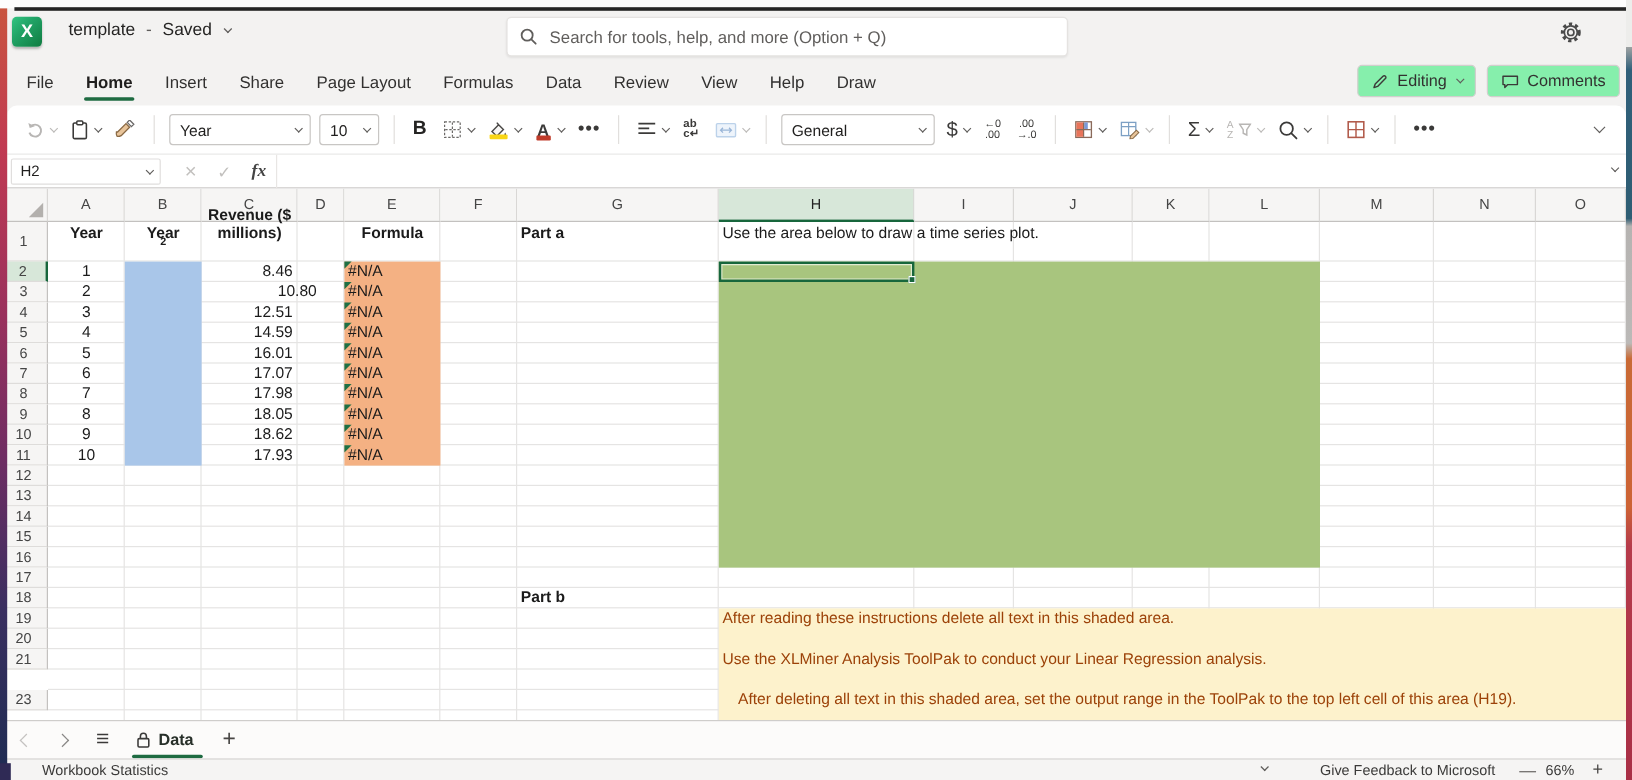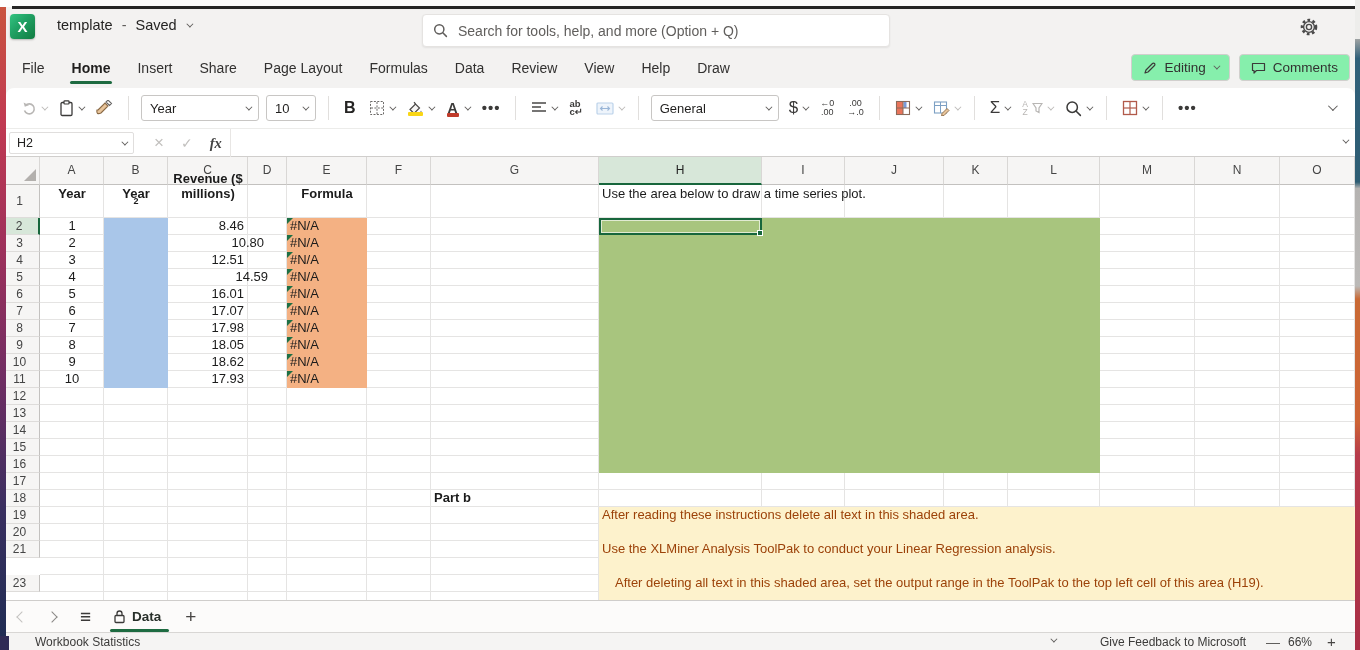--- a/index.html
+++ b/index.html
@@ -427,33 +427,34 @@
     <div class="hline" style="left: 40px; top: 434px; height: 1px; width: 1315px;"></div>
     <div class="fillblk" style="left: 104px; top: 61px; width: 64px; height: 170px; background: rgb(169, 198, 233);"></div>
     <div class="fillblk" style="left: 287px; top: 61px; width: 80px; height: 170px; background: rgb(244, 177, 131);"></div>
     <div class="fillblk" style="left: 599px; top: 61px; width: 501px; height: 255px; background: rgb(168, 197, 126);"></div>
     <div class="fillblk" style="left: 599px; top: 350px; width: 756px; height: 102px; background: rgb(253, 242, 204);"></div>
     <div class="gcell c-center c-bold c-bottom" style="left: 40px; top: 28px; width: 64px; height: 33px; line-height: 32px;">Year</div>
     <div class="gcell c-center c-bold c-bottom" style="left: 104px; top: 28px; width: 64px; height: 33px; line-height: 32px;">Year<span class="sup">2</span></div>
     <div class="gcell c-center c-bold c-bottom c-wrap" style="left: 168px; top: 28px; width: 80px; height: 33px; line-height: 32px;">Revenue ($
 millions)</div>
     <div class="gcell c-center c-bold c-bottom" style="left: 287px; top: 28px; width: 80px; height: 33px; line-height: 32px;">Formula</div>
+    <div class="gcell c-left c-bold c-bottom" style="left: 431px; top: 28px; width: 168px; height: 33px; line-height: 32px;">Part a</div>
     <div class="gcell c-left c-bottom" style="left: 599px; top: 28px; width: 163px; height: 33px; line-height: 32px;">Use the area below to draw a time series plot.</div>
     <div class="gcell c-left c-bold" style="left: 431px; top: 333px; width: 168px; height: 17px; line-height: 16px;">Part b</div>
     <div class="gcell c-center" style="left: 40px; top: 61px; width: 64px; height: 17px; line-height: 16px;">1</div>
     <div class="gcell c-right" style="left: 168px; top: 61px; width: 80px; height: 17px; line-height: 16px;">8.46</div>
     <div class="gcell c-left" style="left: 287px; top: 61px; width: 80px; height: 17px; line-height: 16px;">#N/A<div class="err-flag"></div></div>
     <div class="gcell c-center" style="left: 40px; top: 78px; width: 64px; height: 17px; line-height: 16px;">2</div>
     <div class="gcell c-right" style="left: 168px; top: 78px; width: 100px; height: 17px; line-height: 16px; padding-left: 30px;">10.80</div>
     <div class="gcell c-left" style="left: 287px; top: 78px; width: 80px; height: 17px; line-height: 16px;">#N/A<div class="err-flag"></div></div>
     <div class="gcell c-center" style="left: 40px; top: 95px; width: 64px; height: 17px; line-height: 16px;">3</div>
     <div class="gcell c-right" style="left: 168px; top: 95px; width: 80px; height: 17px; line-height: 16px;">12.51</div>
     <div class="gcell c-left" style="left: 287px; top: 95px; width: 80px; height: 17px; line-height: 16px;">#N/A<div class="err-flag"></div></div>
     <div class="gcell c-center" style="left: 40px; top: 112px; width: 64px; height: 17px; line-height: 16px;">4</div>
-    <div class="gcell c-right" style="left: 168px; top: 112px; width: 80px; height: 17px; line-height: 16px; margin-left: 24px;">14.59</div>
+    <div class="gcell c-right" style="left: 168px; top: 112px; width: 80px; height: 17px; line-height: 16px;">14.59</div>
     <div class="gcell c-left" style="left: 287px; top: 112px; width: 80px; height: 17px; line-height: 16px;">#N/A<div class="err-flag"></div></div>
     <div class="gcell c-center" style="left: 40px; top: 129px; width: 64px; height: 17px; line-height: 16px;">5</div>
     <div class="gcell c-right" style="left: 168px; top: 129px; width: 80px; height: 17px; line-height: 16px;">16.01</div>
     <div class="gcell c-left" style="left: 287px; top: 129px; width: 80px; height: 17px; line-height: 16px;">#N/A<div class="err-flag"></div></div>
     <div class="gcell c-center" style="left: 40px; top: 146px; width: 64px; height: 17px; line-height: 16px;">6</div>
     <div class="gcell c-right" style="left: 168px; top: 146px; width: 80px; height: 17px; line-height: 16px;">17.07</div>
     <div class="gcell c-left" style="left: 287px; top: 146px; width: 80px; height: 17px; line-height: 16px;">#N/A<div class="err-flag"></div></div>
     <div class="gcell c-center" style="left: 40px; top: 163px; width: 64px; height: 17px; line-height: 16px;">7</div>
     <div class="gcell c-right" style="left: 168px; top: 163px; width: 80px; height: 17px; line-height: 16px;">17.98</div>
     <div class="gcell c-left" style="left: 287px; top: 163px; width: 80px; height: 17px; line-height: 16px;">#N/A<div class="err-flag"></div></div>

